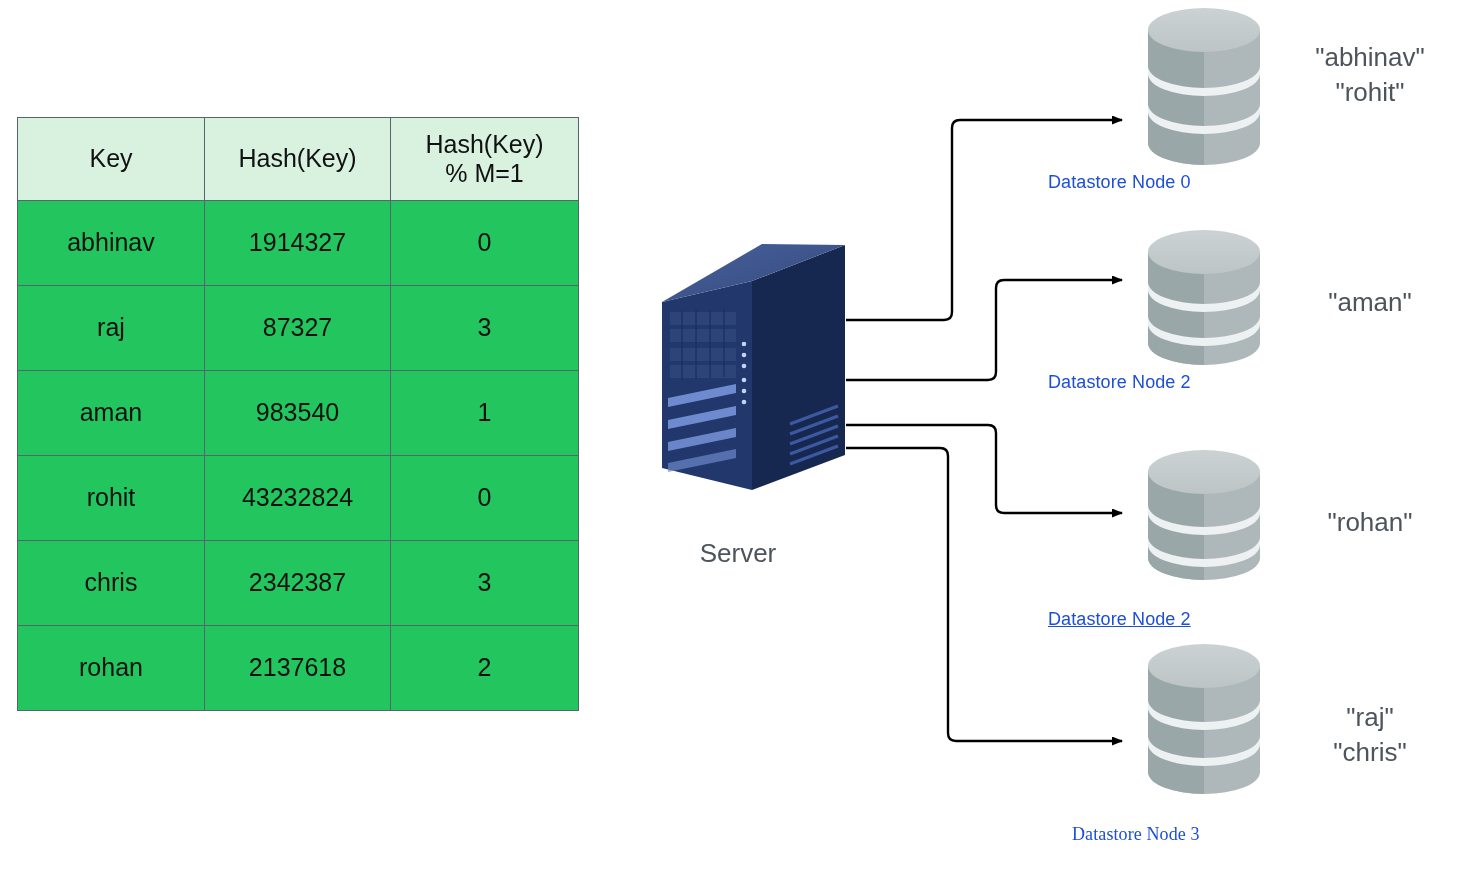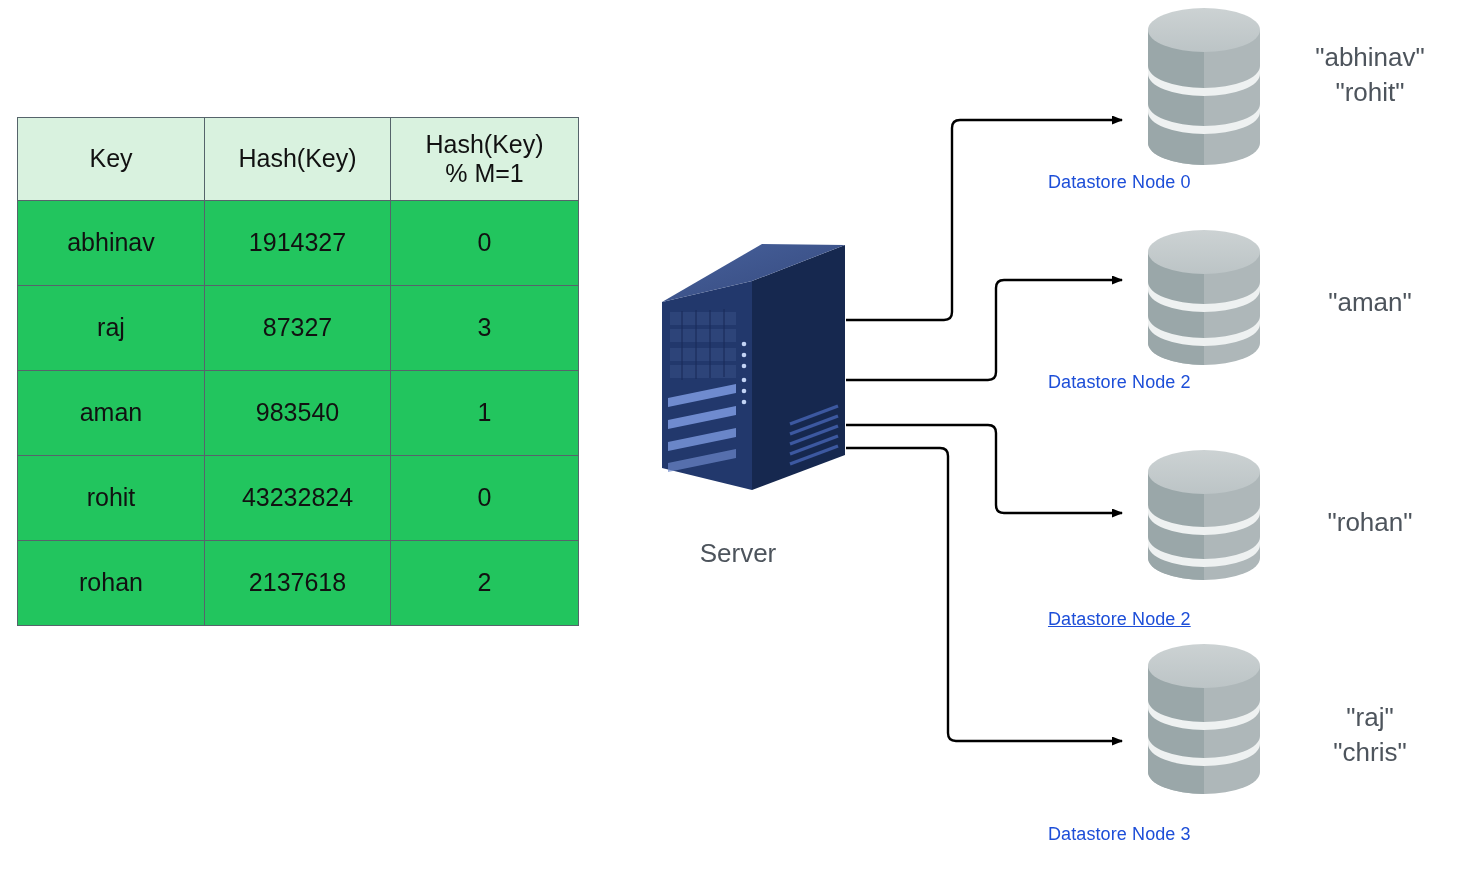--- a/index.html
+++ b/index.html
@@ -89,21 +89,21 @@
     text-align: center;
     font-size: 26px;
     color: #4d545c;
     margin-top: 8px;
   }
 
   
   #label-node-0 { left: 1048px; top: 172px; width: 304px; }
   #label-node-1 { left: 1048px; top: 372px; width: 304px; }
   #label-node-2 { left: 1048px; top: 609px; width: 304px; text-decoration: underline; }
-  #label-node-3 { left: 1048px; top: 824px; width: 304px; }
+  #label-node-3 { left: 1072px; top: 824px; width: 304px; font-family: Liberation Serif, serif; }
 
   
   #keys-node-0 { left: 1282px; top: 40px;  width: 176px; }
   #keys-node-1 { left: 1282px; top: 285px; width: 176px; }
   #keys-node-2 { left: 1282px; top: 505px; width: 176px; }
   #keys-node-3 { left: 1282px; top: 700px; width: 176px; }
 </style>
 </head>
 <body>
 
@@ -138,20 +138,25 @@
         <td>aman</td>
         <td>983540</td>
         <td>1</td>
       </tr>
       <tr>
         <td>rohit</td>
         <td>43232824</td>
         <td>0</td>
       </tr>
       <tr>
+        <td>chris</td>
+        <td>2342387</td>
+        <td>3</td>
+      </tr>
+      <tr>
         <td>rohan</td>
         <td>2137618</td>
         <td>2</td>
       </tr>
     </tbody>
 </table>
 
 <svg id="diagram" viewBox="0 0 1464 880">
   <defs>
     <marker id="arrowhead" markerWidth="11" markerHeight="9" refX="10" refY="4.5" orient="auto" markerUnits="userSpaceOnUse">

